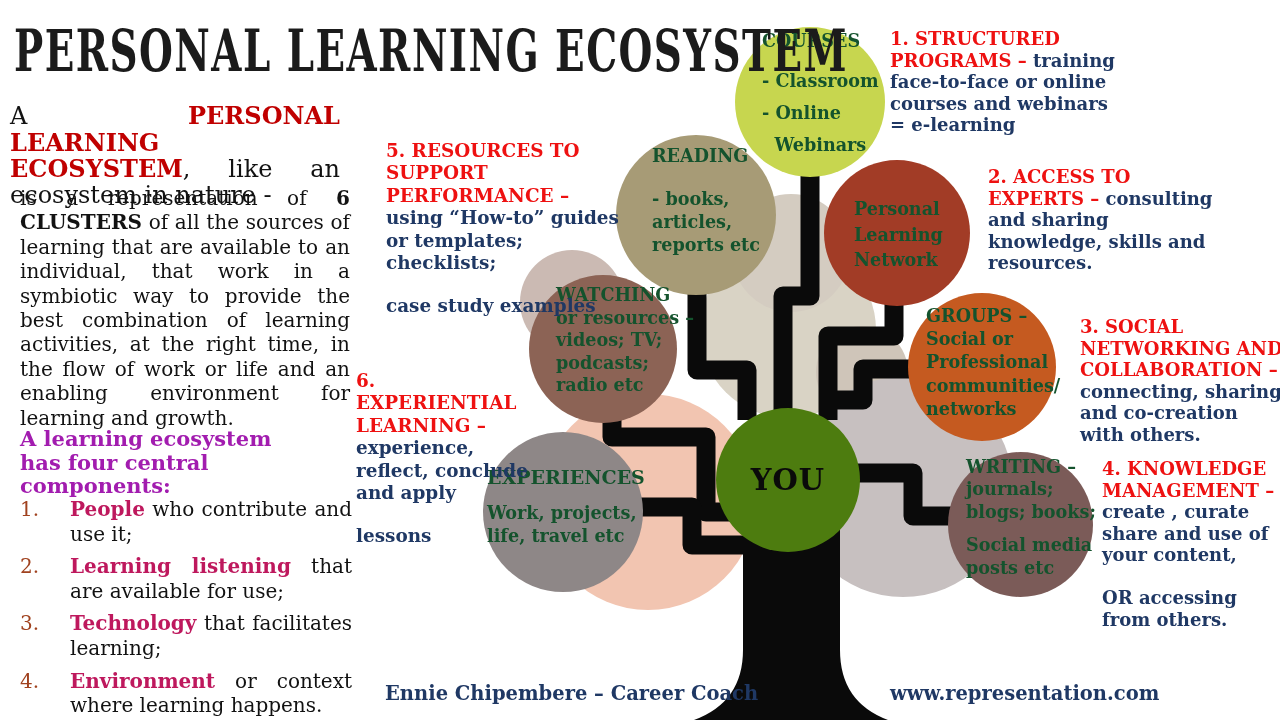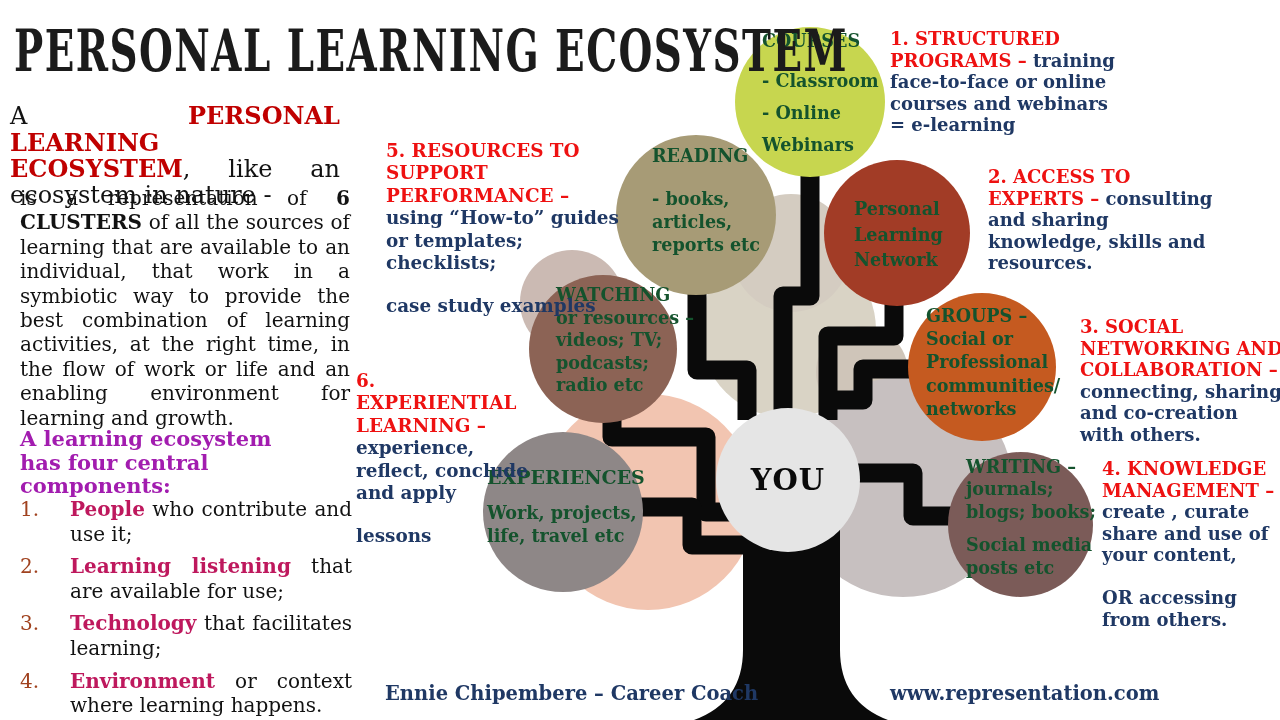--- a/index.html
+++ b/index.html
@@ -54,29 +54,29 @@
     <path fill="#0a0a0a" d="M743,528 L743,650 Q743,702 694,720 L888,720 Q840,702 840,650 L840,528 Z"></path>
   </svg>
 
   <div class="node" style="left:735px;top:27px;width:150px;height:150px;background:#C7D64F;"></div>
   <div class="node" style="left:616px;top:135px;width:160px;height:160px;background:#A79B76;"></div>
   <div class="node" style="left:824px;top:160px;width:146px;height:146px;background:#A23C26;"></div>
   <div class="node" style="left:529px;top:275px;width:148px;height:148px;background:#8C6355;"></div>
   <div class="node" style="left:908px;top:293px;width:148px;height:148px;background:#C55A20;"></div>
   <div class="node" style="left:483px;top:432px;width:160px;height:160px;background:#8E8787;"></div>
   <div class="node" style="left:948px;top:452px;width:145px;height:145px;background:#7B5B58;"></div>
-  <div class="node you-circle" style="left:716px;top:408px;width:144px;height:144px;background:#e5e5e5;">
+  <div class="node you-circle" style="left:716px;top:408px;width:144px;height:144px;background:#4d7c0f;">
     <span class="you-label">YOU</span>
   </div>
 
   <div class="ntext" style="left:762px;top:30px;">
     <div>COURSES</div>
     <div style="margin-top:18px;">- Classroom</div>
     <div style="margin-top:10px;">- Online</div>
-    <div style="margin-top:10px;">Webinars</div>
+    <div style="margin-top:10px;text-align:center;">Webinars</div>
   </div>
 
   <div class="ntext" style="left:652px;top:144px;line-height:23px;">
     <div>READING</div>
     <div style="margin-top:20px;">- books,</div>
     <div>articles,</div>
     <div>reports etc</div>
   </div>
 
   <div class="ntext" style="left:854px;top:196px;line-height:25.5px;">

